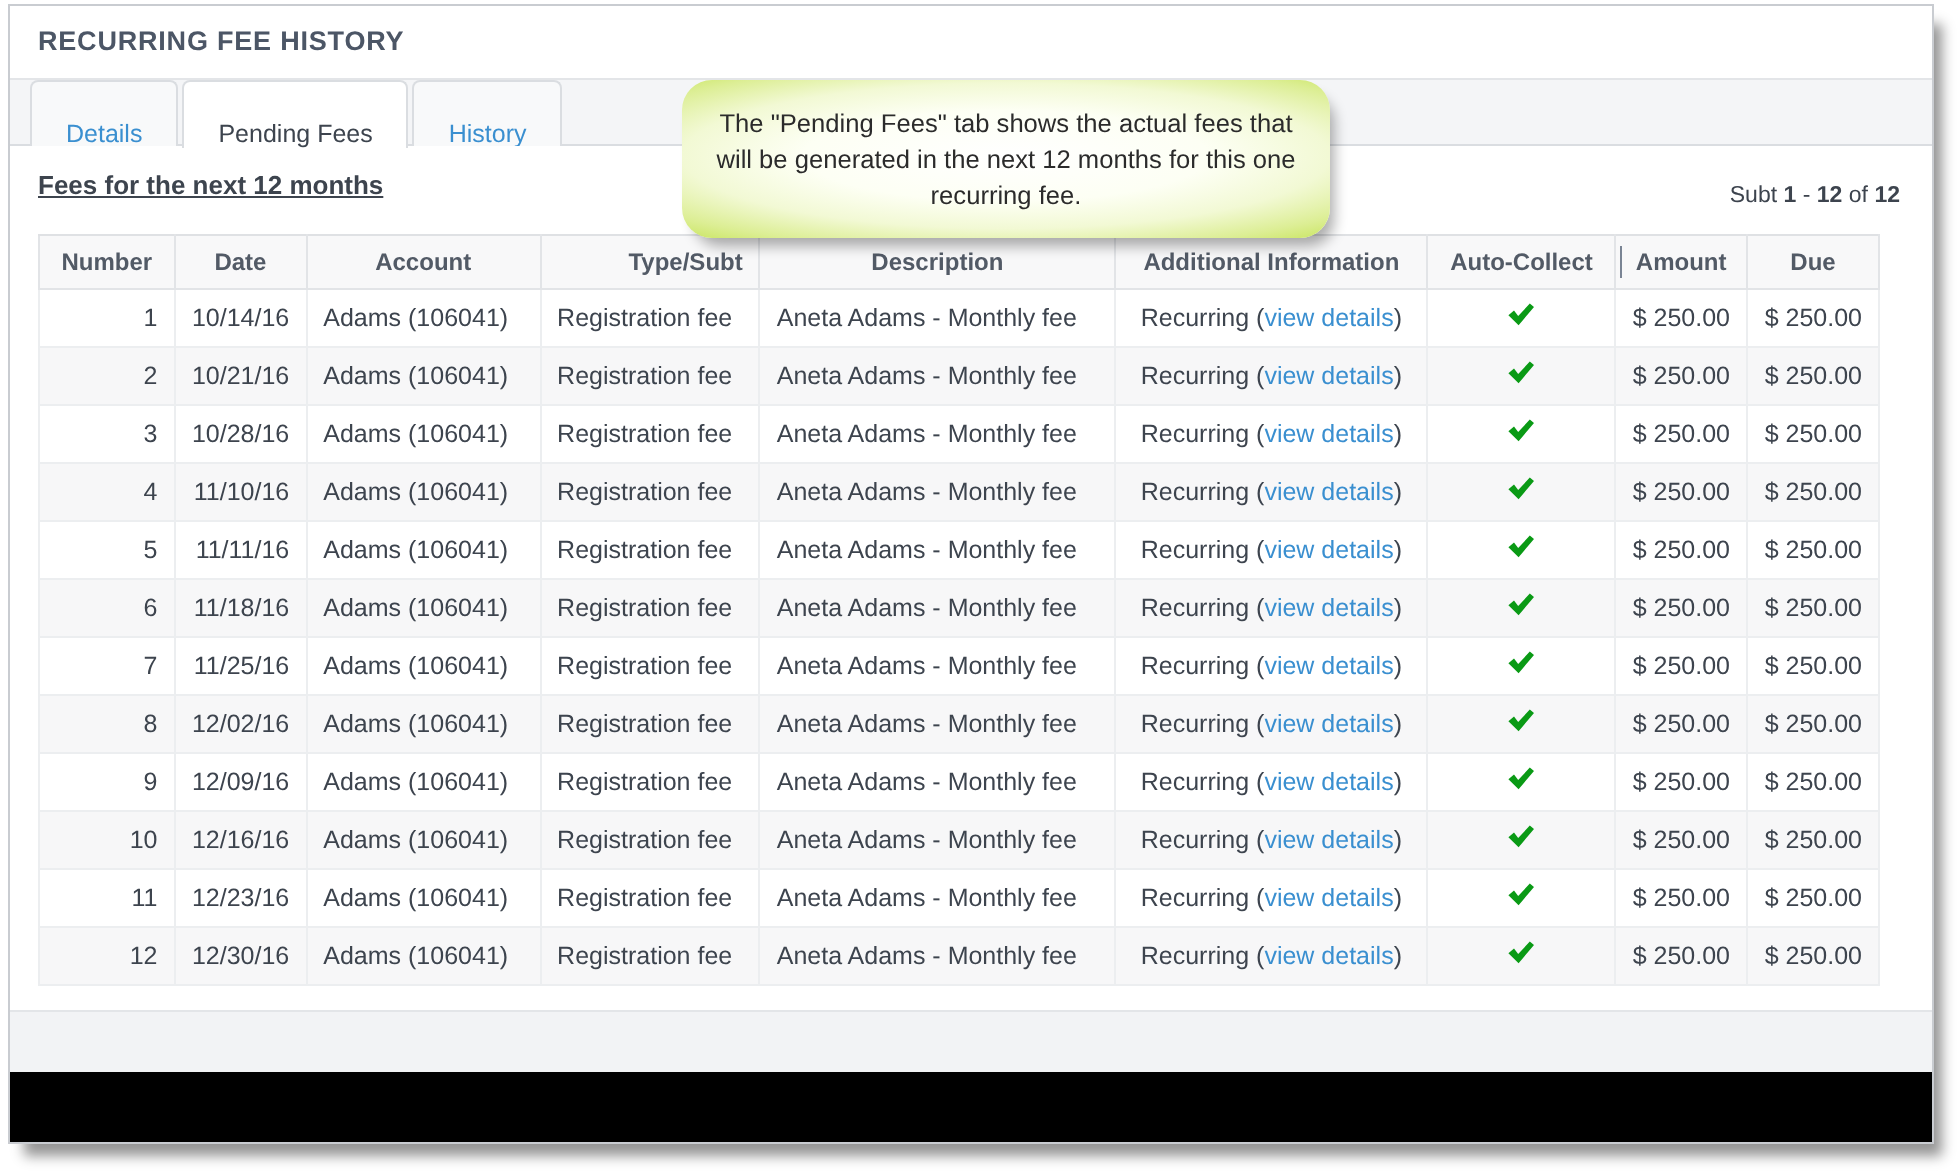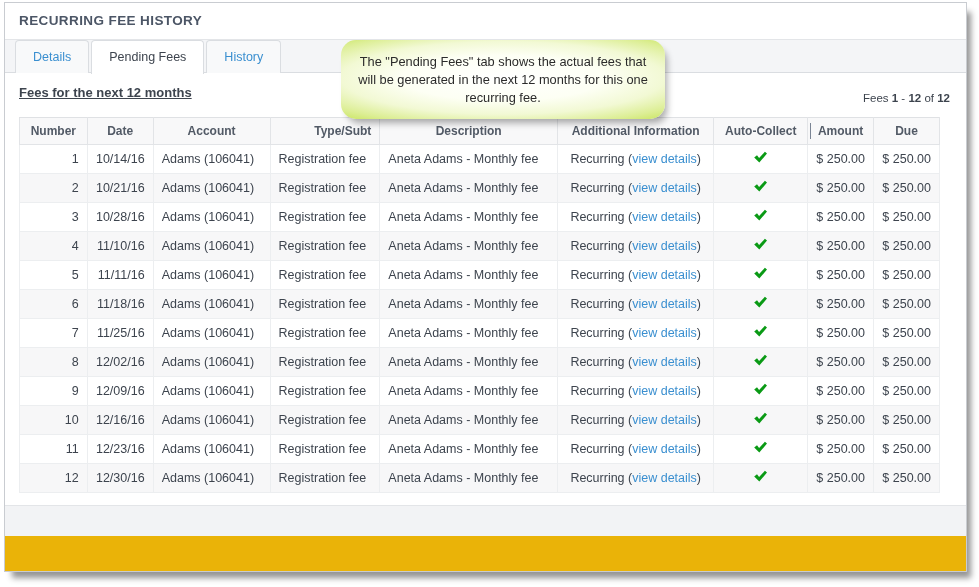--- a/index.html
+++ b/index.html
@@ -9,21 +9,21 @@
     background: #ffffff;
     font-family: "Liberation Sans", sans-serif;
     overflow: hidden;
   }
 
   
   #window-frame {
     position: absolute;
     left: 4px; top: 2px;
     width: 963px; height: 570px;
-    background: #eab308;
+    background: #000000;
     border: 1px solid #c9ccd1;
     box-shadow: 6px 8px 6px -2px rgba(0,0,0,0.42);
   }
 
   
   #title-bar {
     position: relative;
     height: 37px;
     border-bottom: 1px solid #e3e5e8;
     background: #ffffff;
@@ -53,21 +53,21 @@
     height: 33px;
     background: #f4f5f7;
     border-bottom: 1px solid #dadde1;
     padding-left: 10px;
   }
   .tab {
     position: relative;
     display: inline-block;
     height: 33px;
     line-height: 33px;
-    padding: 0 17px;
+    padding: 10px 17px;
     margin-right: 2px;
     font-size: 12.5px;
     border: 1px solid #dadde1;
     border-bottom: none;
     border-top-left-radius: 4px;
     border-top-right-radius: 4px;
     background: #f8f9fa;
     color: #3a8fd0;
     vertical-align: top;
     cursor: pointer;
@@ -207,21 +207,21 @@
     <div id="page-title">RECURRING FEE HISTORY</div>
   </div>
 
   <div id="tab-strip"><div class="tab">Details</div><div class="tab active">Pending Fees</div><div class="tab">History</div></div>
 
   <div id="content">
 
     <div id="section-heading">Fees for the next 12 months</div>
 
     <div id="rows-indicator">
-      <span>Fees</span>
+      <span>Subt</span>
       <b>1</b>
       <span>-</span>
       <b>12</b>
       <span>of</span>
       <b>12</b>
     </div>
 
     <div id="fee-table-wrap">
       <table id="fee-table">
         <thead>

